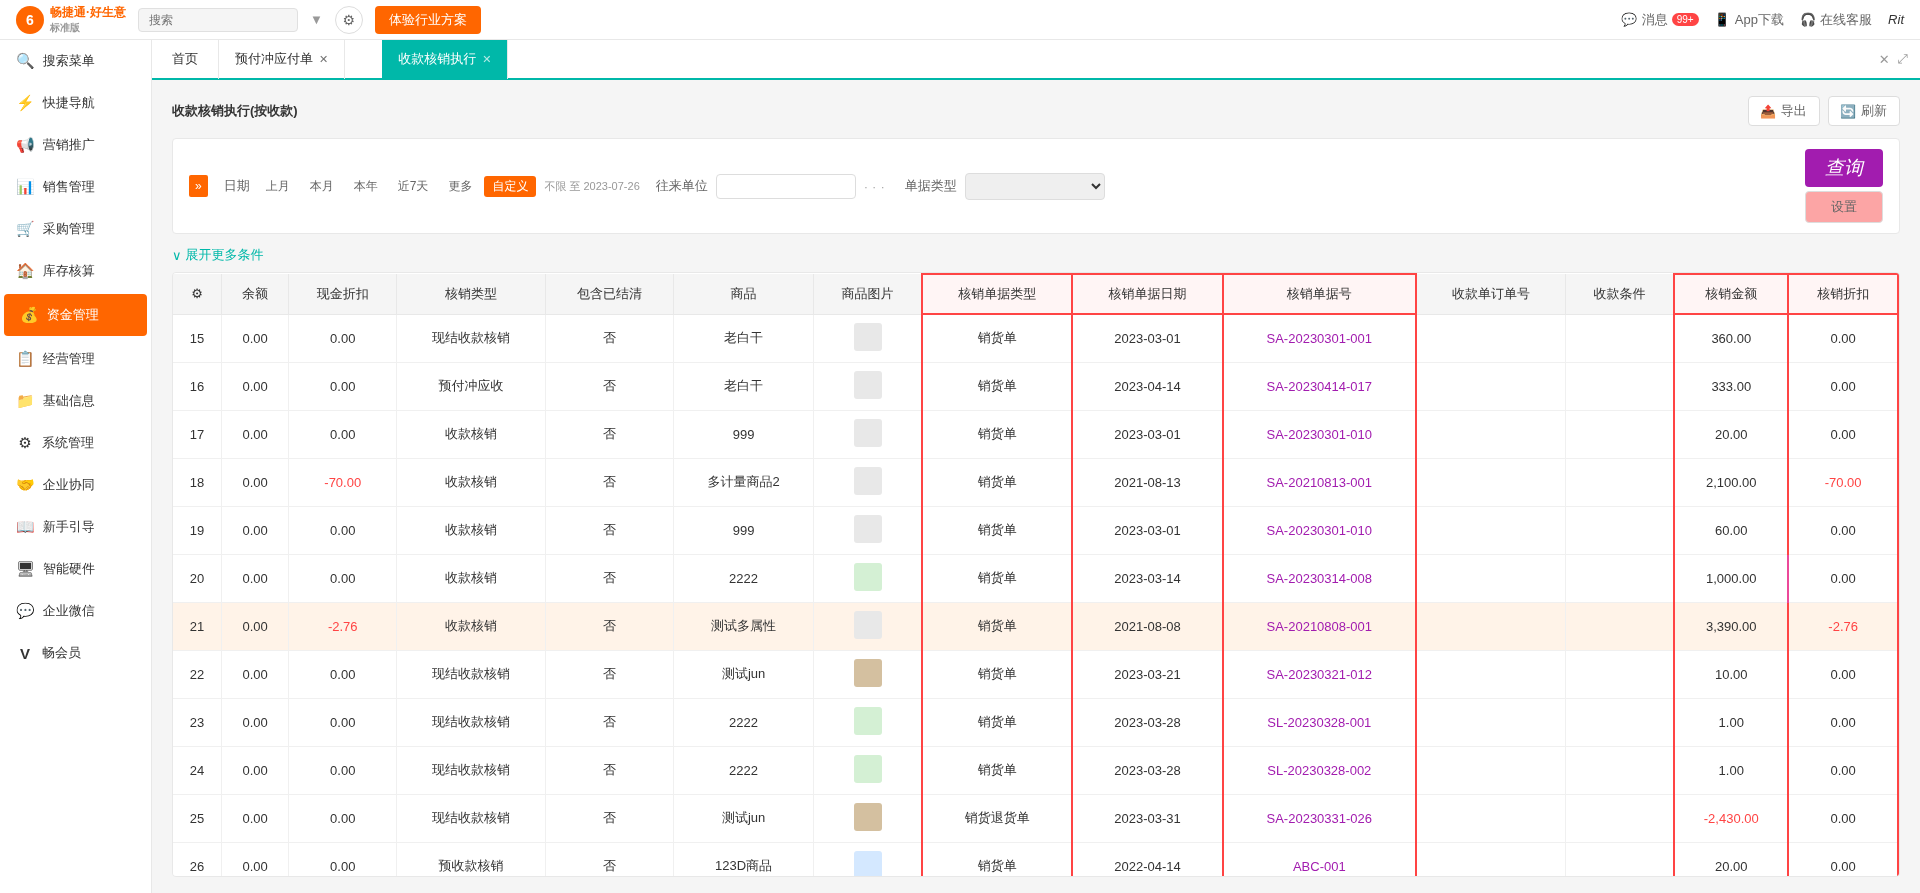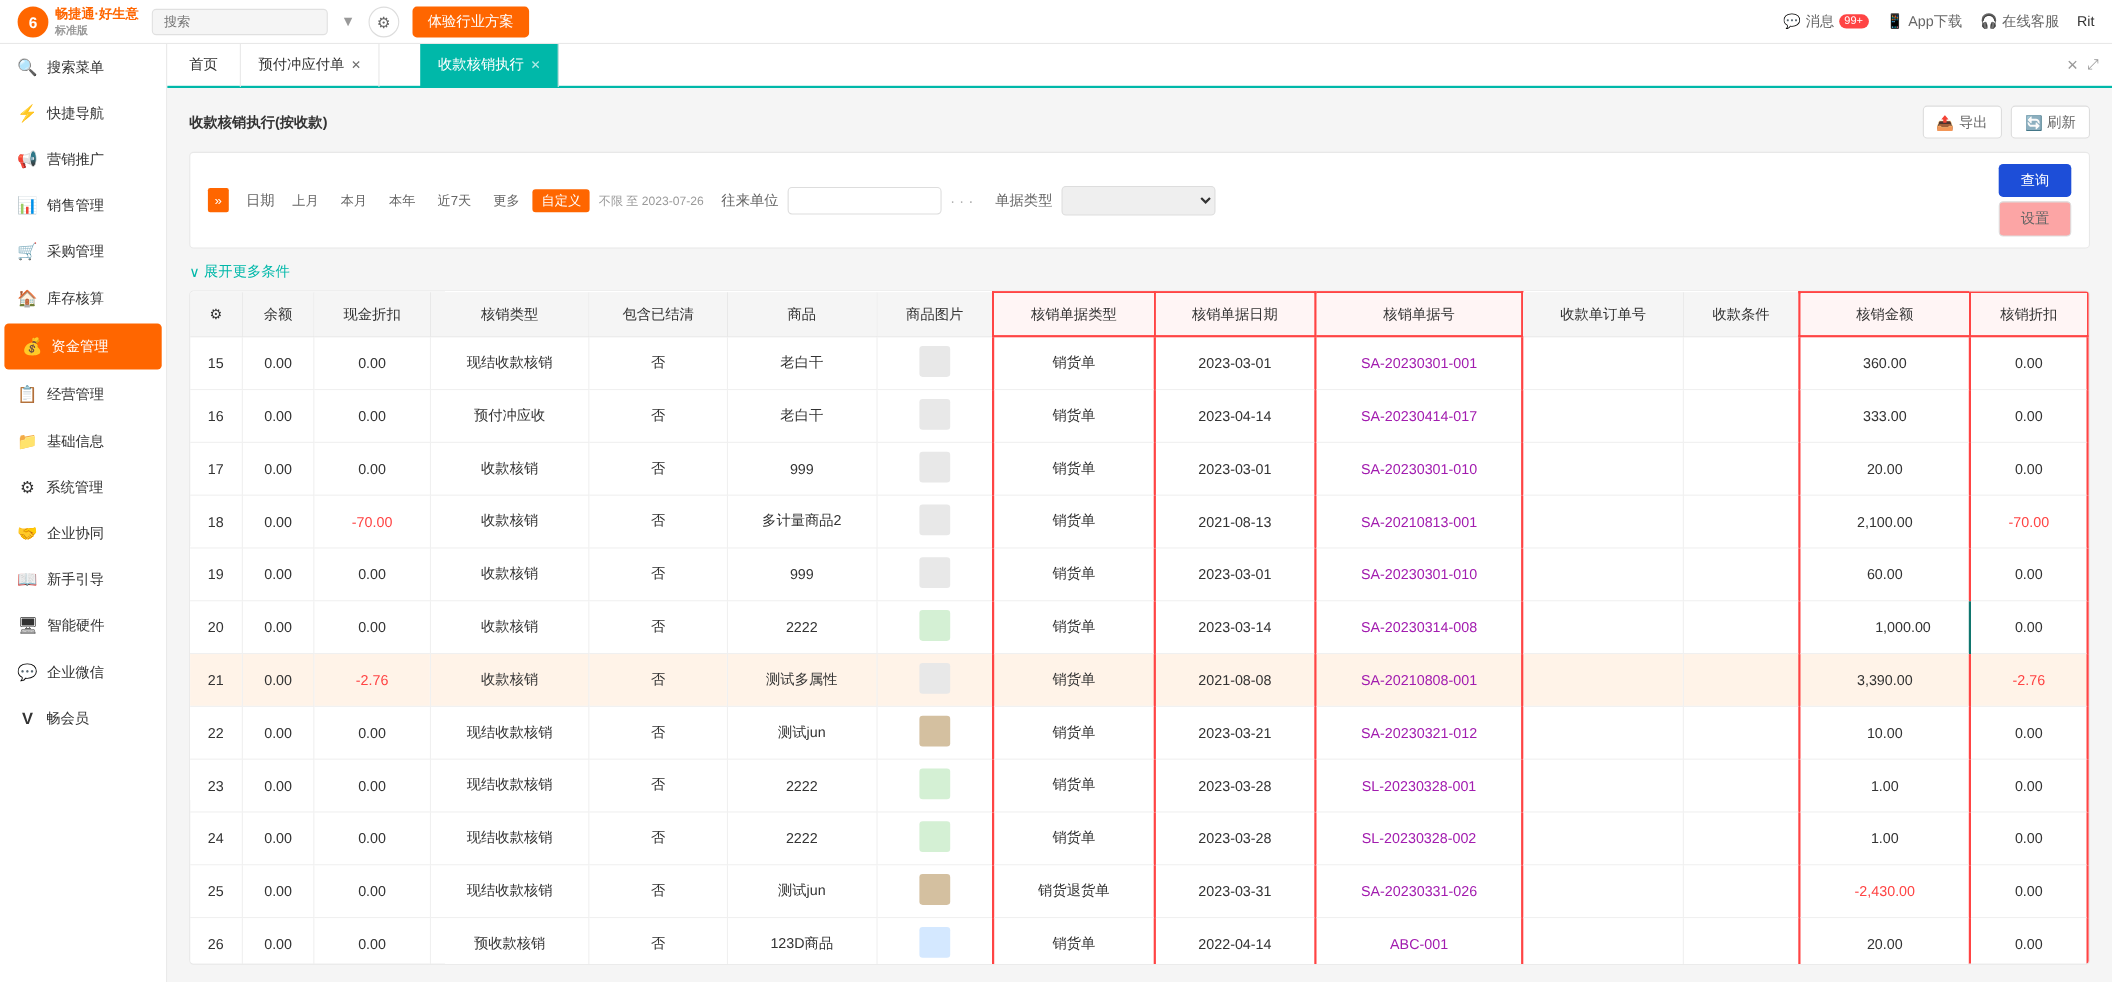--- a/index.html
+++ b/index.html
@@ -48,21 +48,21 @@
     .filter-bar { background: white; border: 1px solid #e8e8e8; border-radius: 4px; padding: 10px 16px; margin-bottom: 12px; display: flex; align-items: center; gap: 16px; flex-wrap: wrap; }
     .filter-group { display: flex; align-items: center; gap: 8px; }
     .filter-label { color: #666; font-size: 13px; white-space: nowrap; }
     .filter-expand-btn { display: flex; align-items: center; gap: 4px; color: #00b8a9; cursor: pointer; font-size: 12px; margin: 0 auto; }
     .date-tags { display: flex; gap: 4px; }
     .date-tag { padding: 2px 8px; cursor: pointer; color: #666; font-size: 12px; border-radius: 3px; }
     .date-tag.custom { background: #ff6600; color: white; border-radius: 3px; }
     .date-range-text { color: #999; font-size: 11px; }
     .filter-input { border: 1px solid #ddd; border-radius: 4px; padding: 4px 10px; font-size: 13px; min-width: 140px; color: #333; }
     .filter-select { border: 1px solid #ddd; border-radius: 4px; padding: 4px 10px; font-size: 13px; min-width: 140px; color: #333; }
-    .query-btn { background: #1d4ed8; color: white; border: none; border-radius: 4px; padding: 6px 20px; cursor: pointer; font-size: 13px; }
+    .query-btn { background: #a21caf; color: white; border: none; border-radius: 4px; padding: 6px 20px; cursor: pointer; font-size: 19px; font-style: italic; }
     .setting-btn { background: #fca5a5; color: #666; border: 1px solid #ddd; border-radius: 4px; padding: 6px 16px; cursor: pointer; font-size: 13px; }
     .filter-dots { color: #aaa; letter-spacing: 4px; }
 
     
     .table-container { flex: 1; overflow: auto; background: white; border: 1px solid #e8e8e8; border-radius: 4px; }
     table { width: 100%; border-collapse: collapse; font-size: 13px; }
     thead tr { background: #f5f5f5; }
     th { padding: 10px 8px; text-align: center; border-bottom: 1px solid #e8e8e8; border-right: 1px solid #e8e8e8; color: #333; font-weight: 500; white-space: nowrap; position: sticky; top: 0; background: #f5f5f5; z-index: 2; }
     td { padding: 8px 8px; text-align: center; border-bottom: 1px solid #f0f0f0; border-right: 1px solid #f0f0f0; color: #333; white-space: nowrap; }
     tr.highlighted td { background: #fff3e8; }
@@ -102,21 +102,21 @@
       <span class="notif-badge">99+</span>
     </div>
     <div style="display:flex;align-items:center;gap:4px;">
       <span>📱</span>
       <span>App下载</span>
     </div>
     <div style="display:flex;align-items:center;gap:4px;">
       <span>🎧</span>
       <span>在线客服</span>
     </div>
-    <div style="color:#333;">Rit</div>
+    <div style="color:#333;font-style:italic;">Rit</div>
   </div>
 </div>
 
 <div class="main-layout">
 
   <div class="sidebar">
     <div class="sidebar-item">
       <span class="icon">🔍</span>
       <span class="label">搜索菜单</span>
     </div>
@@ -357,21 +357,21 @@
     <td class="">0.00</td>
     <td>收款核销</td>
     <td>否</td>
     <td>2222</td>
     <td><div class="img-thumb green"></div></td>
     <td style="border-left:2px solid #ff4444;border-right:2px solid #ff4444;">销货单</td>
     <td style="border-left:2px solid #ff4444;border-right:2px solid #ff4444;">2023-03-14</td>
     <td style="border-left:2px solid #ff4444;border-right:2px solid #ff4444;"><a class="link-text" href="#">SA-20230314-008</a></td>
     <td></td>
     <td></td>
-    <td style="border-left:2px solid #ff4444;border-right:2px solid #0f766e;padding-left:41px;" class="">1,000.00</td>
+    <td style="border-left:2px solid #ff4444;border-right:2px solid #ec4899;" class="">1,000.00</td>
     <td style="border-left:2px solid #ff4444;border-right:2px solid #ff4444;" class="">0.00</td>
   </tr>
               <tr class="highlighted">
     <td>21</td>
     <td>0.00</td>
     <td class="red-text">-2.76</td>
     <td>收款核销</td>
     <td>否</td>
     <td>测试多属性</td>
     <td><div class="img-thumb"></div></td>

